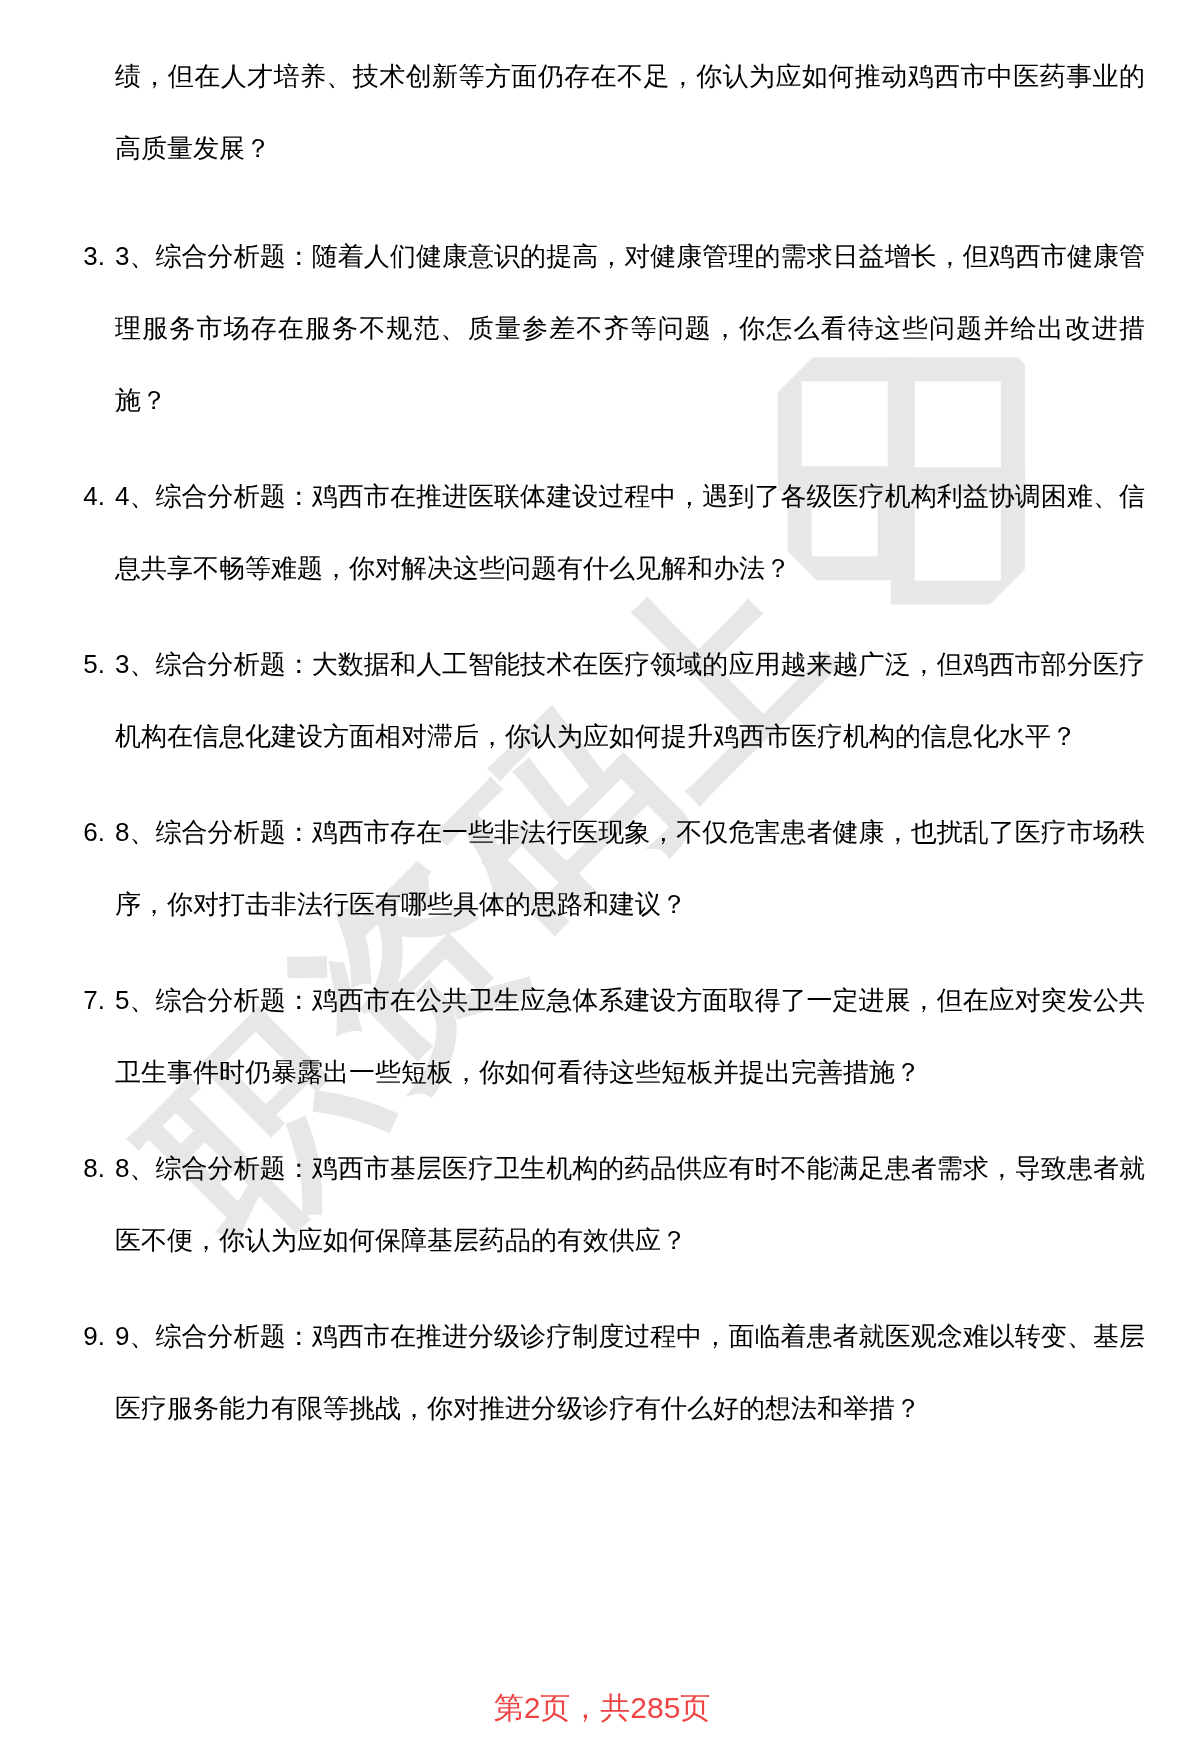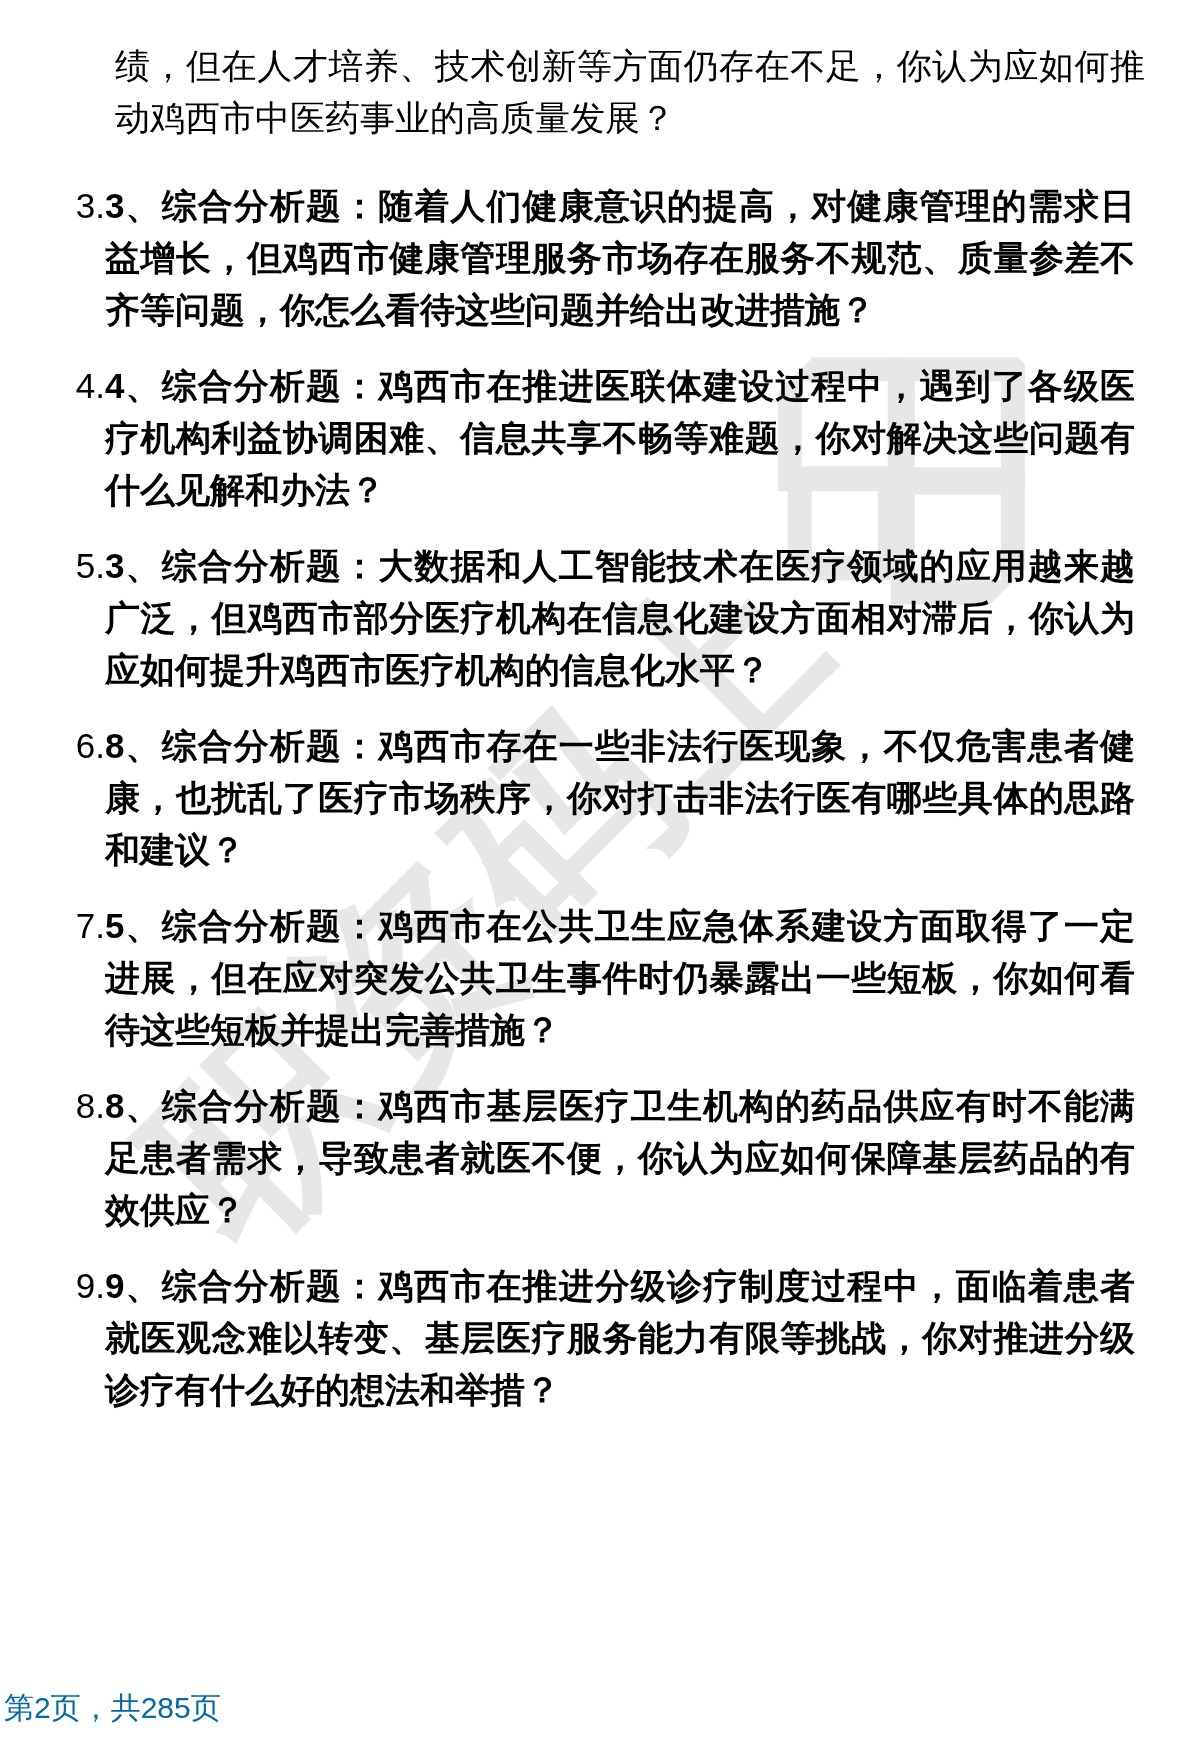--- a/index.html
+++ b/index.html
@@ -38,56 +38,56 @@
     letter-spacing: 8px;
     white-space: nowrap;
   }
   .watermark-logo { flex: none; }
 
   
   .content {
     position: relative;
     z-index: 1;
     padding: 40px 55px 0 55px;
-    font-size: 35px;
-    line-height: 52px;
+    font-size: 26px;
+    line-height: 72px;
   }
 
   .intro {
     margin: 0 0 36px 60px;
     width: 1030px;
     text-align: justify;
   }
 
   .q-item {
     display: flex;
     margin-bottom: 24px;
   }
   .q-num {
     flex: none;
     width: 50px;
     text-align: right;
   }
   .q-text {
     flex: none;
     width: 1030px;
+    margin-left: 10px;
     text-align: justify;
-    font-weight: bold;
   }
 
   .footer {
     position: absolute;
     z-index: 1;
     left: 4px;
     right: 0;
     top: 1688px;
-    text-align: left;
+    text-align: center;
     font-size: 30px;
     line-height: 40px;
-    color: #0369a1;
+    color: #ef4444;
   }
 </style>
 </head>
 <body>
 
 <div class="page">
 
   <div class="watermark">
     <span class="watermark-text">职资码上</span>
     <span class="watermark-logo">

